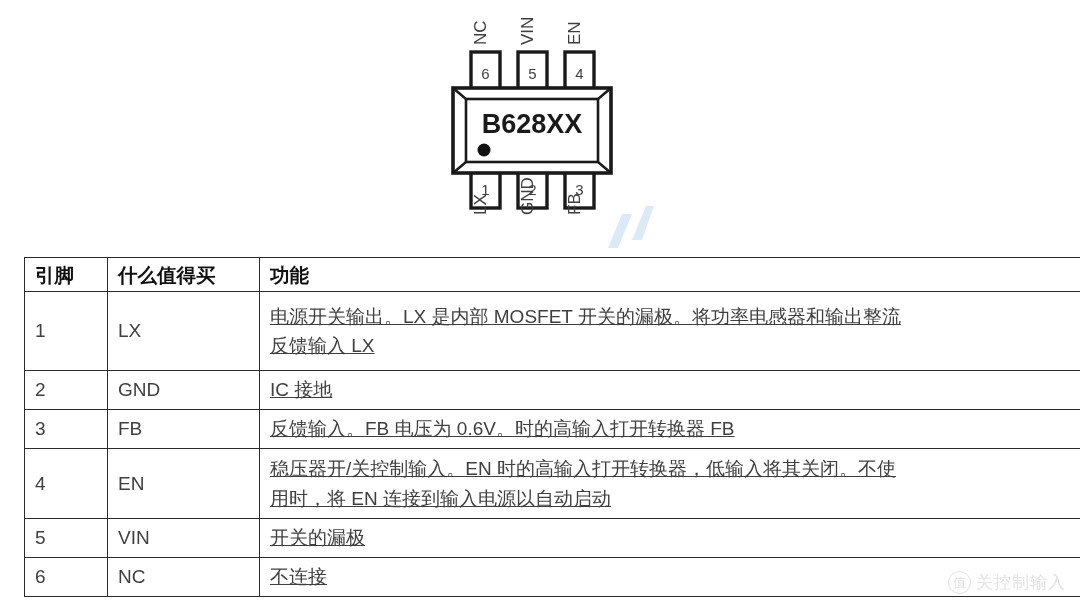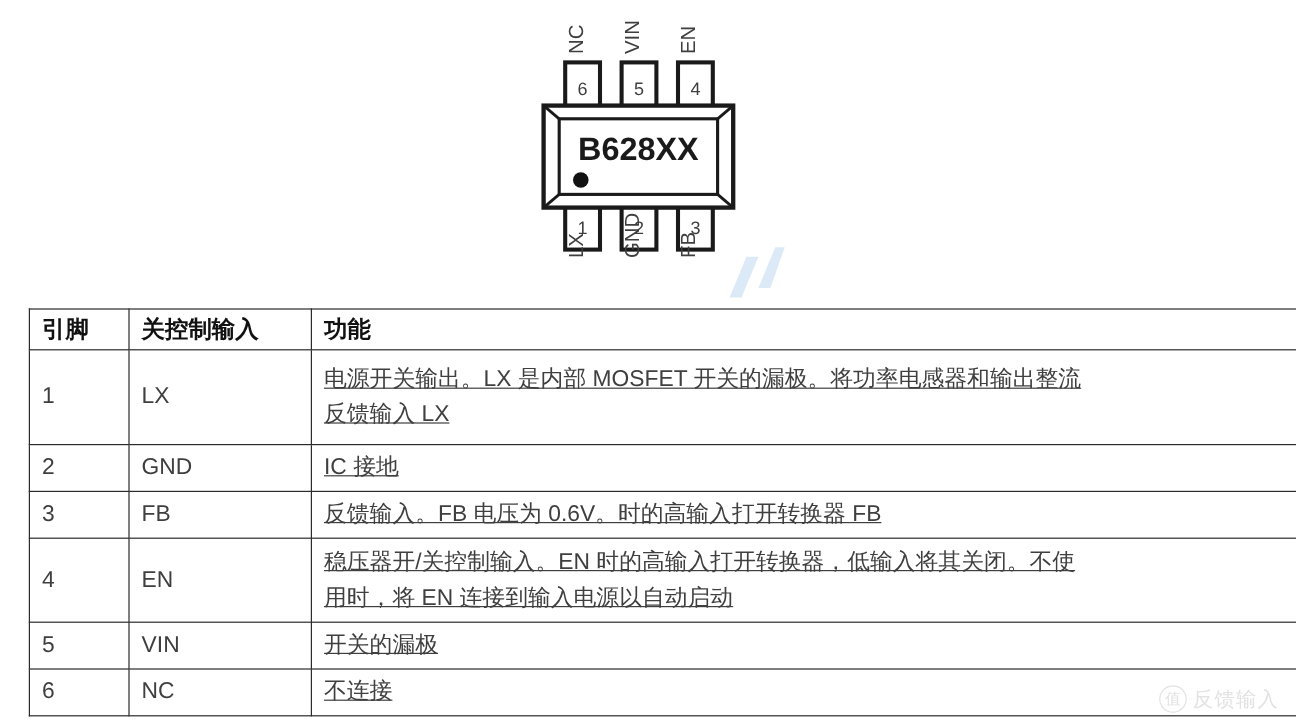--- a/index.html
+++ b/index.html
@@ -169,21 +169,21 @@
 
 <table id="pin-table">
   <colgroup>
     <col class="col-pin">
     <col class="col-name">
     <col class="col-func">
   </colgroup>
   <thead>
     <tr>
       <th>引脚</th>
-      <th>关控制输入</th>
+      <th>什么值得买</th>
       <th>功能</th>
     </tr>
   </thead>
   <tbody>
     <tr class="r-tall">
       <td>1</td>
       <td>LX</td>
       <td class="func-cell">
         <span class="func-line">电源开关输出。LX 是内部 MOSFET 开关的漏极。将功率电感器和输出整流</span>
         <span class="func-line">反馈输入 LX</span>
@@ -223,14 +223,14 @@
       <td>NC</td>
       <td class="func-cell">
         <span class="func-line">不连接</span>
       </td>
     </tr>
   </tbody>
 </table>
 
 <div id="smzdm-watermark">
   <span class="wm-badge">值</span>
-  <span>反馈输入</span>
+  <span>关控制输入</span>
 </div>
 
 </body></html>

